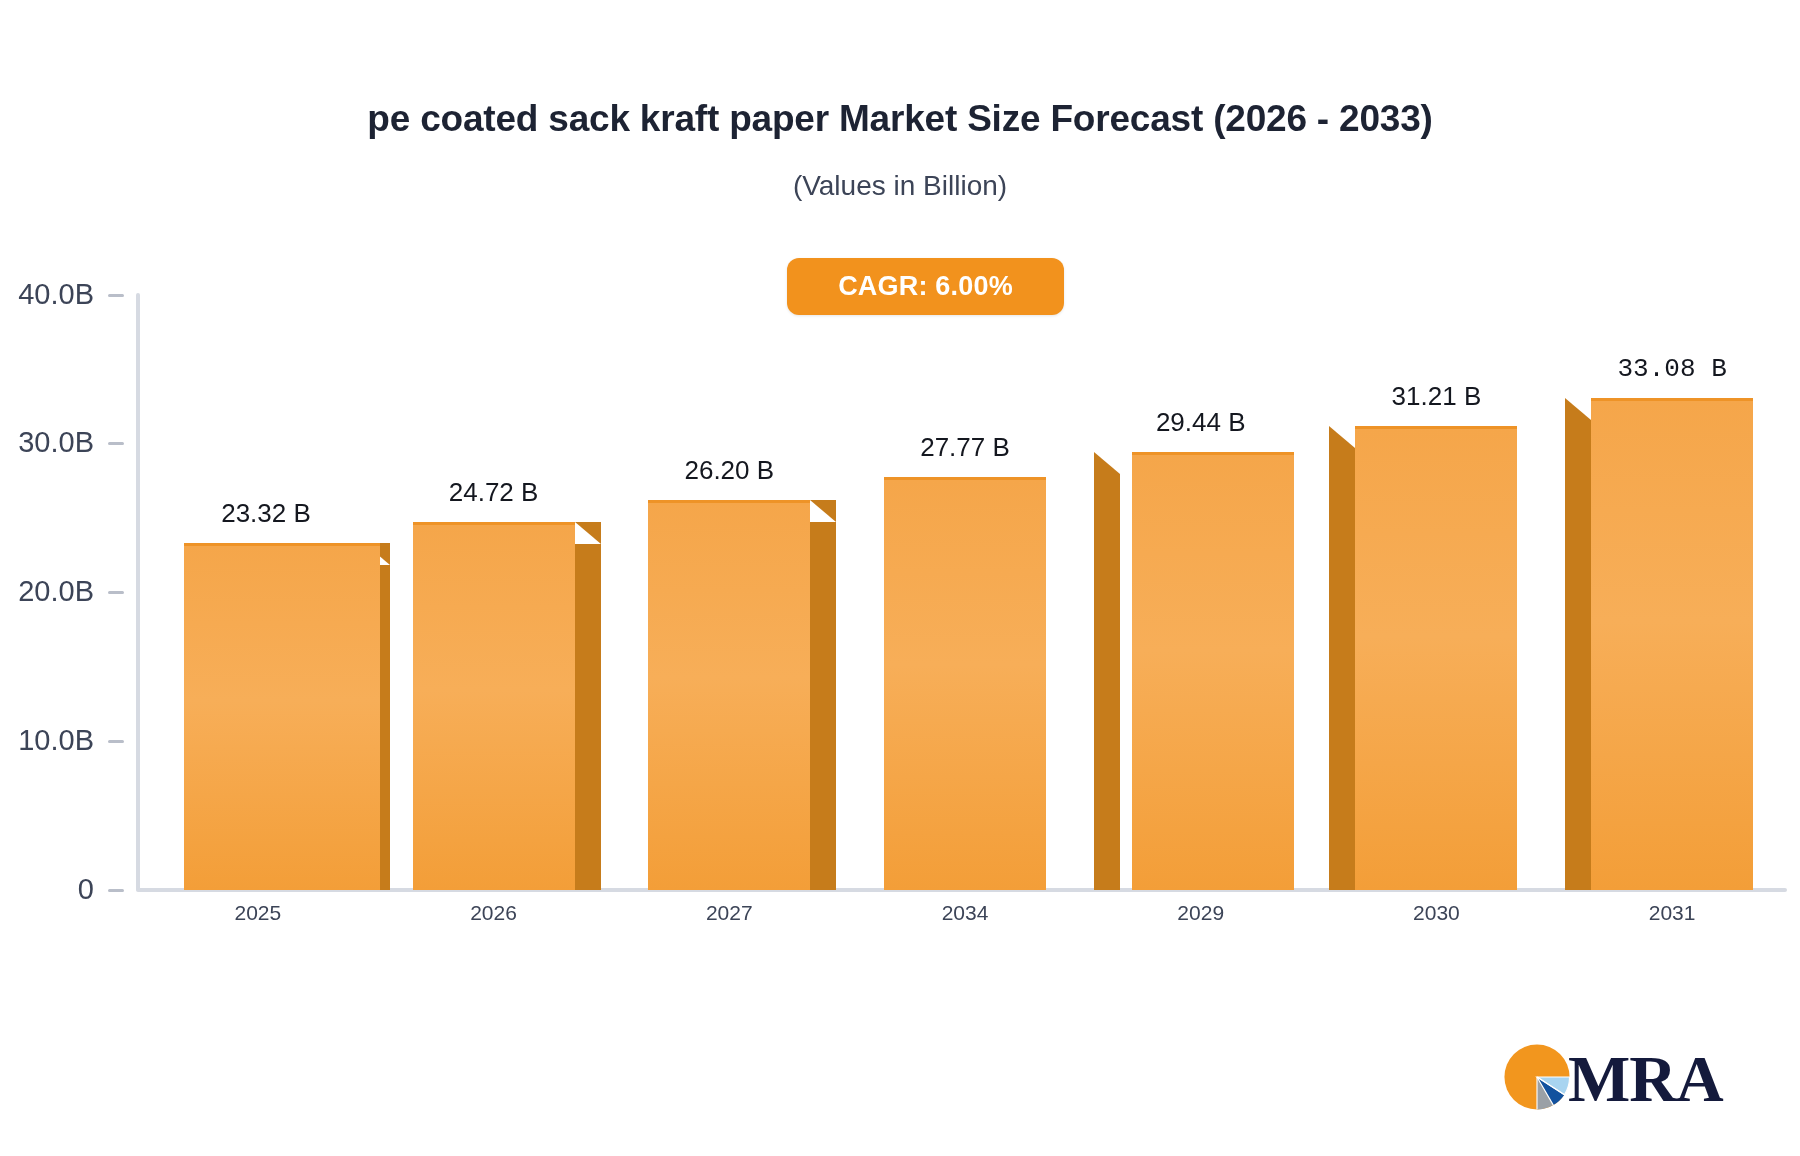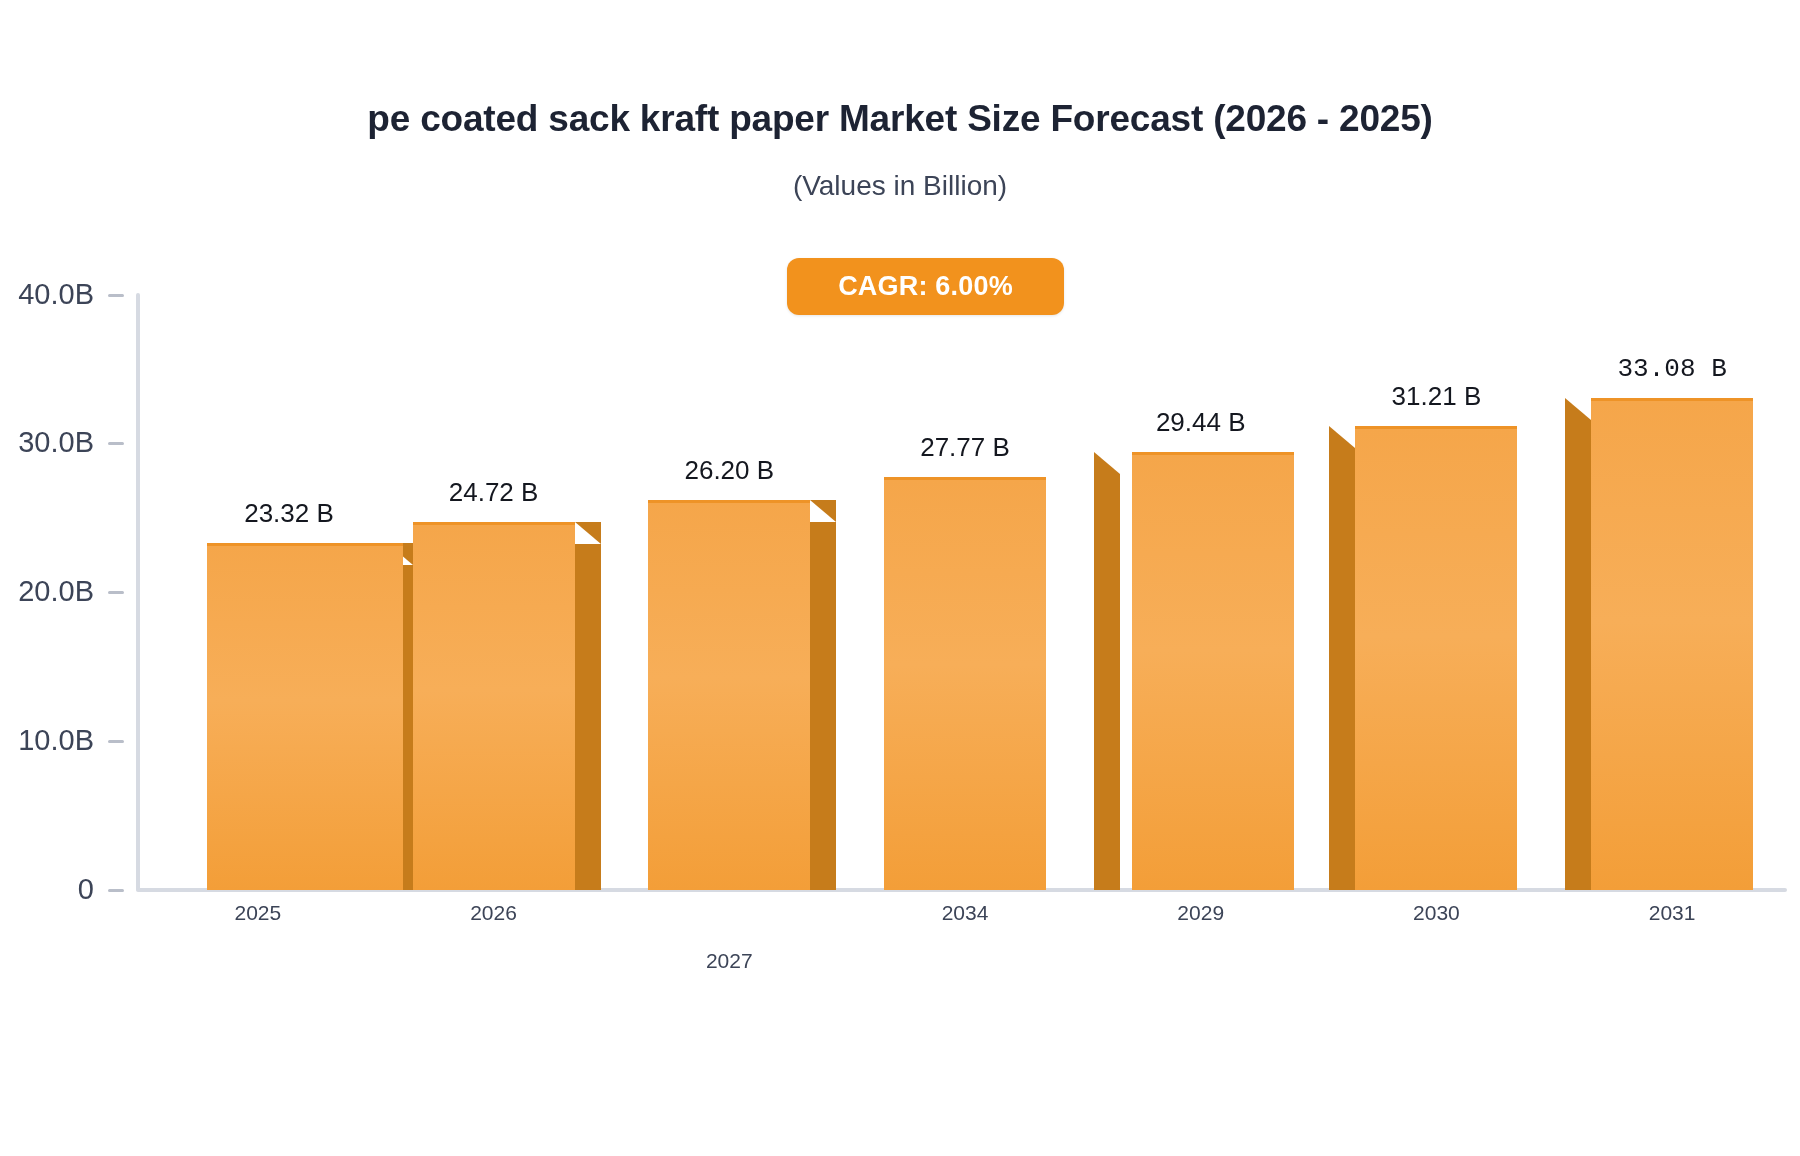--- a/index.html
+++ b/index.html
@@ -181,21 +181,21 @@
     letter-spacing: -1px;
     margin-left: -6px;
     line-height: 1;
   }
 </style>
 </head>
 <body>
 
 <div id="root">
 
-  <div id="chart-title">pe coated sack kraft paper Market Size Forecast (2026 - 2025)</div>
+  <div id="chart-title">pe coated sack kraft paper Market Size Forecast (2026 - 2033)</div>
   <div id="chart-subtitle">(Values in Billion)</div>
 
   <div id="cagr-badge">
     <span>CAGR: 6.00%</span>
   </div>
 
   <div id="plot">
     <div id="y-axis-line"></div>
     <div id="x-axis-line"></div>
     <div id="y-ticks">
@@ -214,21 +214,21 @@
         <div class="y-tick" style="top: 443.75px;">
           <span class="y-tick-label">30.0B</span>
           <span class="y-tick-mark"></span>
         </div>
         <div class="y-tick" style="top: 295px;">
           <span class="y-tick-label">40.0B</span>
           <span class="y-tick-mark"></span>
         </div>
       </div>
     <div id="bars">
-        <div class="bar-group" style="left: 191px; width: 196px; height: 346.885px; padding-left: 16px;">
+        <div class="bar-group" style="left: 168px; width: 196px; height: 346.885px; padding-left: 16px;">
           <div class="bar-side right" style="height: 324.885px;"></div>
           <div class="bar-cap right" style="bottom: 324.885px;"></div>
           <div class="bar-face" style="height: 346.885px;"></div>
           <div class="bar-value" style="bottom: 360.885px;">23.32 B</div>
         </div>
         <div class="bar-group" style="left: 412.571px; width: 162px; height: 367.71px;">
           <div class="bar-side right" style="height: 345.71px;"></div>
           <div class="bar-cap right" style="bottom: 345.71px;"></div>
           <div class="bar-face" style="height: 367.71px;"></div>
           <div class="bar-value" style="bottom: 381.71px;">24.72 B</div>
@@ -258,22 +258,37 @@
         <div class="bar-group" style="left: 1591.14px; width: 162px; height: 492.065px; font-family: Liberation Mono, monospace;">
           <div class="bar-side left" style="height: 470.065px;"></div>
           <div class="bar-cap left" style="bottom: 470.065px;"></div>
           <div class="bar-face" style="height: 492.065px;"></div>
           <div class="bar-value" style="bottom: 506.065px;">33.08 B</div>
         </div>
       </div>
     <div id="x-labels">
         <div class="x-label" style="left: 140px; width: 235.714px;">2025</div>
         <div class="x-label" style="left: 375.714px; width: 235.714px;">2026</div>
-        <div class="x-label" style="left: 611.429px; width: 235.714px; margin-top: 48px;">2027</div>
+        <div class="x-label" style="left: 611.429px; width: 235.714px;">2027</div>
         <div class="x-label" style="left: 847.143px; width: 235.714px;">2034</div>
         <div class="x-label" style="left: 1082.86px; width: 235.714px;">2029</div>
         <div class="x-label" style="left: 1318.57px; width: 235.714px;">2030</div>
         <div class="x-label" style="left: 1554.29px; width: 235.714px;">2031</div>
       </div>
   </div>
 
+  <div id="logo">
+    <span>
+      <svg width="74" height="74" viewBox="0 0 100 100">
+        <circle cx="50" cy="50" r="44" fill="#F2961E"></circle>
+        <path d="M50 50 L94 50 A44 44 0 0 1 87 74 Z" fill="#A8D4F0"></path>
+        <path d="M50 50 L87 74 A44 44 0 0 1 72 88 Z" fill="#12519E"></path>
+        <path d="M50 50 L72 88 A44 44 0 0 1 50 94 Z" fill="#9AA0A6"></path>
+        <path d="M50 50 L94 50 A44 44 0 0 1 87 74 Z" fill="none" stroke="#ffffff" stroke-width="1.5"></path>
+        <path d="M50 50 L87 74" stroke="#ffffff" stroke-width="1.5"></path>
+        <path d="M50 50 L72 88" stroke="#ffffff" stroke-width="1.5"></path>
+        <path d="M50 50 L50 94" stroke="#ffffff" stroke-width="1.5"></path>
+      </svg>
+    </span>
+    <span id="logo-text">MRA</span>
+  </div>
 
 </div>
 
 </body></html>

